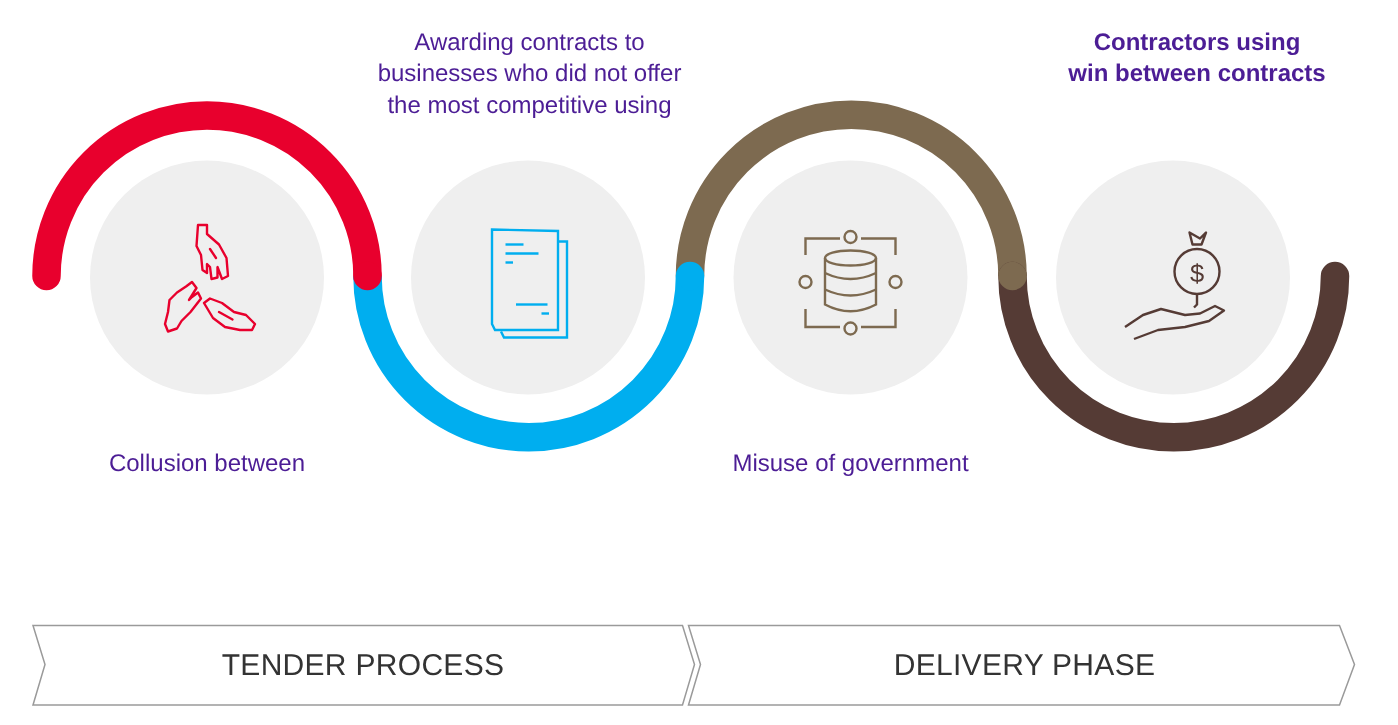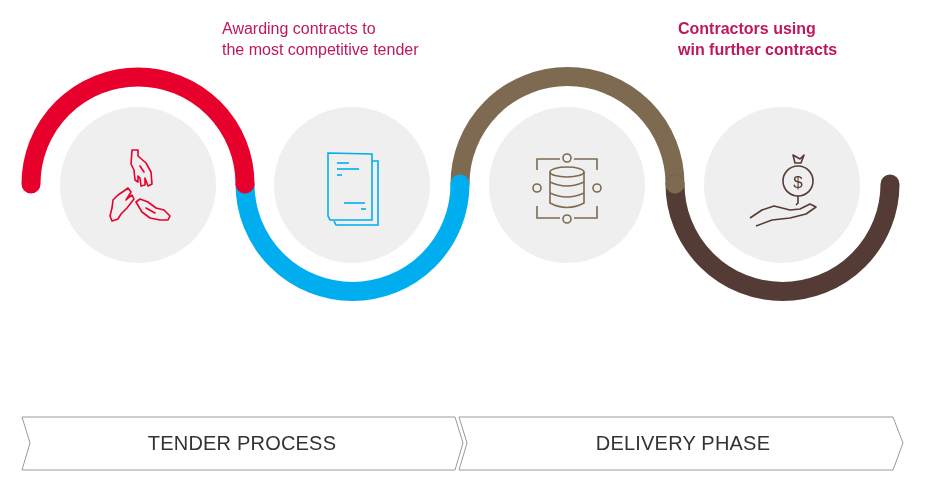--- a/index.html
+++ b/index.html
@@ -1,19 +1,19 @@
 <!DOCTYPE html>
 <html><head>
 <meta charset="utf-8">
 <style>
   html, body { margin:0; padding:0; background:#ffffff; }
   body { width:932px; height:483px; position:relative; overflow:hidden;
          font-family:"Liberation Sans", "DejaVu Sans", sans-serif; color:#333333; }
   svg.wave { position:absolute; left:0; top:0; }
-  .caption { position:absolute; text-align:left; font-size:16px; line-height:21px; color:#be185d; }
+  .caption { position:absolute; text-align:center; font-size:16px; line-height:21px; color:#4c1d95; }
   .phase-label { font-family:"Liberation Sans", sans-serif; font-size:20px; fill:#333333; letter-spacing:0.2px; }
 </style>
 </head>
 <body>
 
 <svg class="wave" width="932" height="483" viewBox="0 0 932 483">
 
   <circle cx="138" cy="185" r="78" fill="#efefef"></circle>
   <circle cx="352" cy="185" r="78" fill="#efefef"></circle>
   <circle cx="567" cy="185" r="78" fill="#efefef"></circle>
@@ -73,23 +73,26 @@
     <polygon points="22,417 455,417 463,443 455,470 22,470 30,443" fill="#ffffff" stroke="#9a9a9a" stroke-width="1"></polygon>
     <text class="phase-label" x="242" y="450" text-anchor="middle">TENDER PROCESS</text>
   </g>
   <g>
     <polygon points="459,417 893,417 903,443 893,470 459,470 467,443" fill="#ffffff" stroke="#9a9a9a" stroke-width="1"></polygon>
     <text class="phase-label" x="683" y="450" text-anchor="middle">DELIVERY PHASE</text>
   </g>
 </svg>
 
 <div class="caption" style="left:18px; top:299px; width:240px;">
+  <div>Collusion between</div>
 </div>
 <div class="caption" style="left:222px; top:18px; width:262px;">
   <div>Awarding contracts to</div>
-  <div>the most competitive tender</div>
+  <div>businesses who did not offer</div>
+  <div>the most competitive using</div>
 </div>
 <div class="caption" style="left:467px; top:299px; width:200px;">
+  <div>Misuse of government</div>
 </div>
 <div class="caption" style="left:678px; top:18px; width:240px;font-weight:bold;">
   <div>Contractors using</div>
-  <div>win further contracts</div>
+  <div>win between contracts</div>
 </div>
 
 </body></html>

